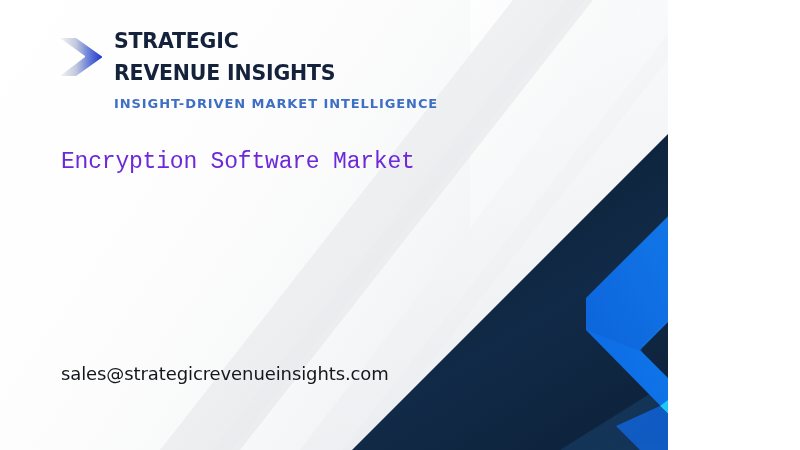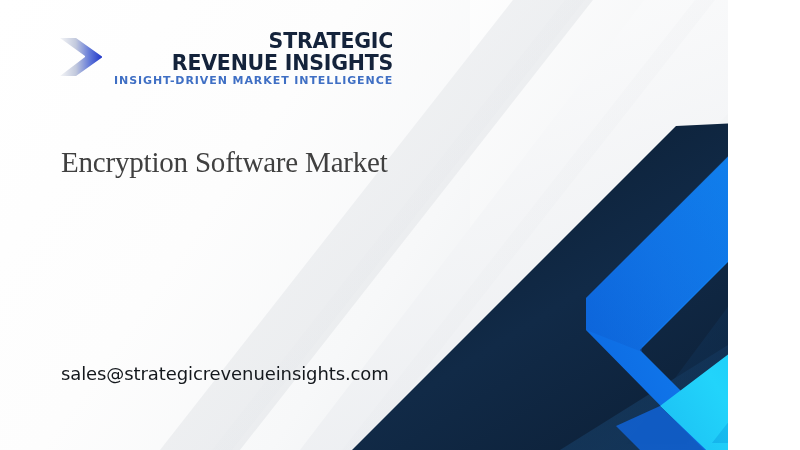--- a/index.html
+++ b/index.html
@@ -5,24 +5,23 @@
   * { margin:0; padding:0; box-sizing:border-box; }
   html, body {
     width:800px; height:450px;
     overflow:hidden;
     font-family:"DejaVu Sans", sans-serif;
     background:#ffffff;
   }
 
   .slide {
     position:relative;
-    width:728px; height:450px;
+    width:668px; height:450px;
     overflow:hidden;
     background:#ffffff;
-    text-align:right;
   }
 
   
   .bg-base {
     position:absolute; inset:0;
     background:
       linear-gradient(125deg,
         #ffffff 0%,
         #fdfdfd 34%,
         #f7f8f9 56%,
@@ -54,40 +53,40 @@
   .logo-text { display:flex; flex-direction:column; }
   .logo-line1, .logo-line2 {
     font-family:"DejaVu Sans", sans-serif;
     font-weight:bold;
     color:#14233b;
     font-size:20.5px;
     line-height:20px;
     letter-spacing:-0.2px;
     white-space:nowrap;
   }
-  .logo-line2 { margin-top:2px; }
+  .logo-line2 { margin-top:12px; }
   .logo-tagline {
-    margin-top:1px;
-    font-family:"DejaVu Sans", sans-serif;
-    font-size:11px;
+    margin-top:13px;
+    font-family:"DejaVu Sans", sans-serif;
+    font-size:13px;
     font-weight:bold;
     letter-spacing:0.92px;
     color:#3f6fc4;
     white-space:nowrap;
   }
 
   
   .headline {
     position:absolute;
     left:61px; top:140px;
-    font-family:Liberation Serif, serif;
+    font-family:Liberation Mono, monospace;
     font-weight:300;
-    font-size:29px;
+    font-size:23px;
     line-height:44px;
-    color:#404040;
+    color:#6d28d9;
     letter-spacing:-0.2px;
     max-width:520px;
   }
 
   
   .email {
     position:absolute;
     left:61px; top:357px;
     font-family:"DejaVu Sans", sans-serif;
     font-weight:400;

